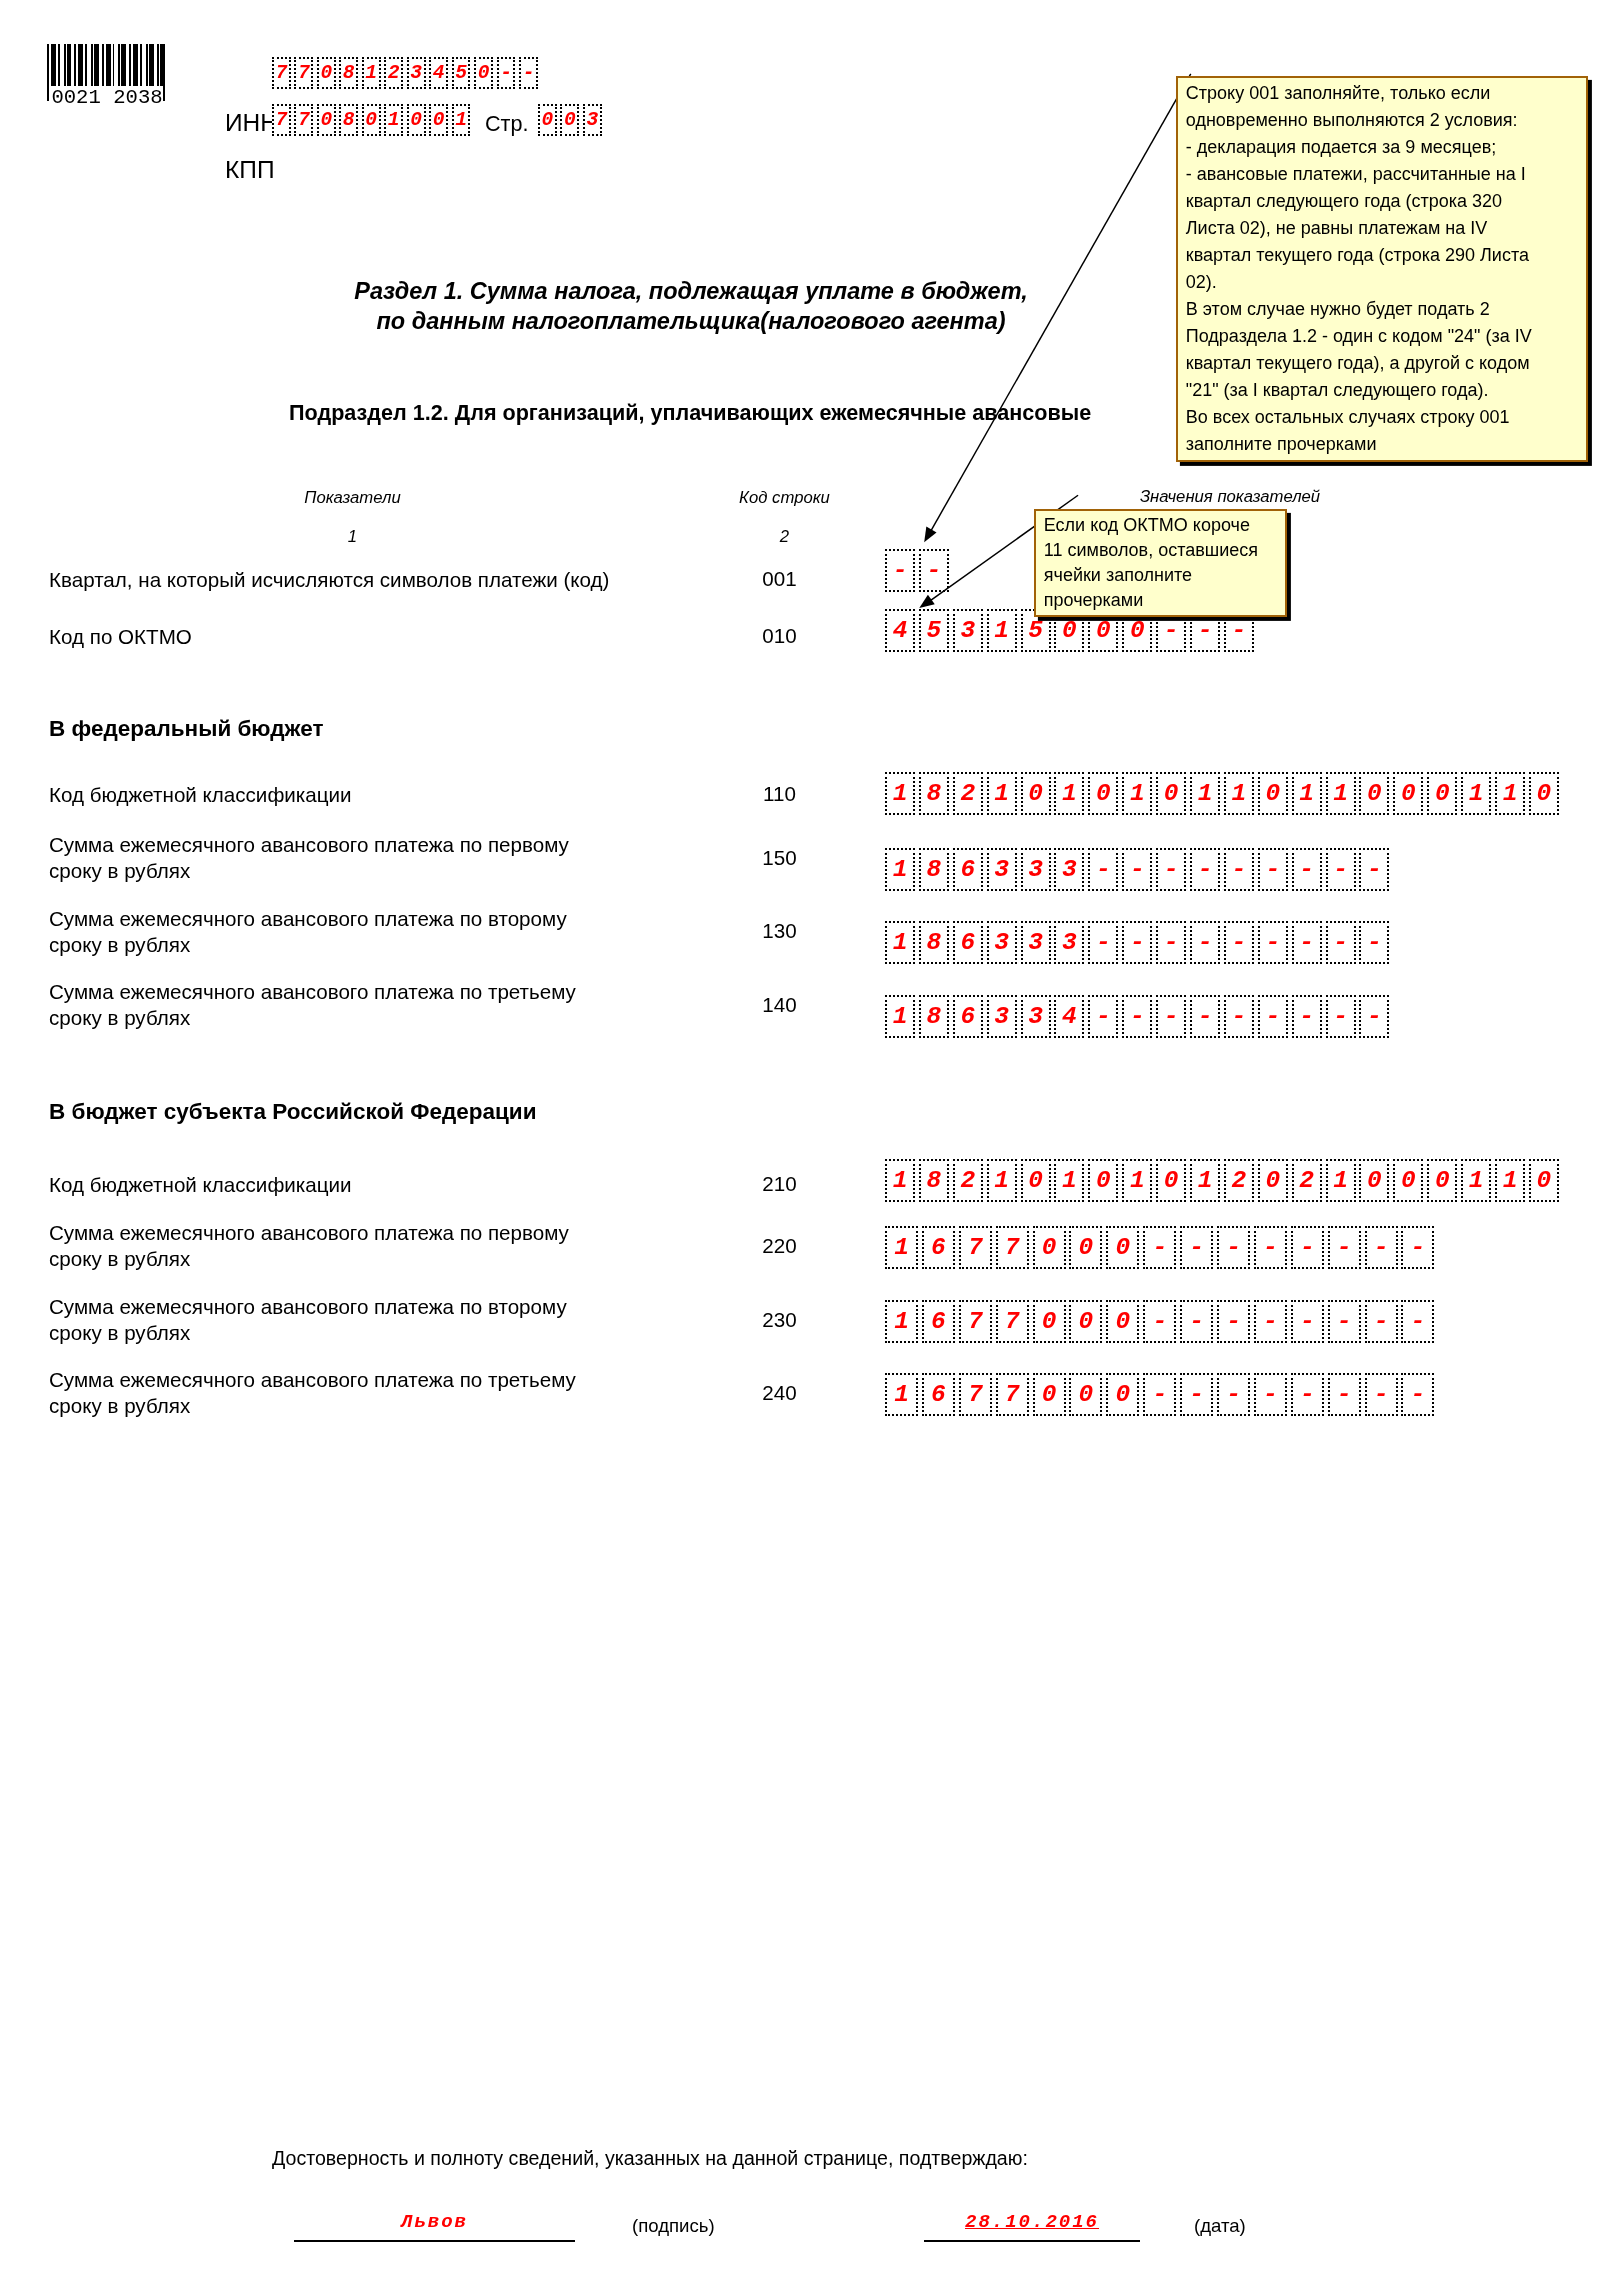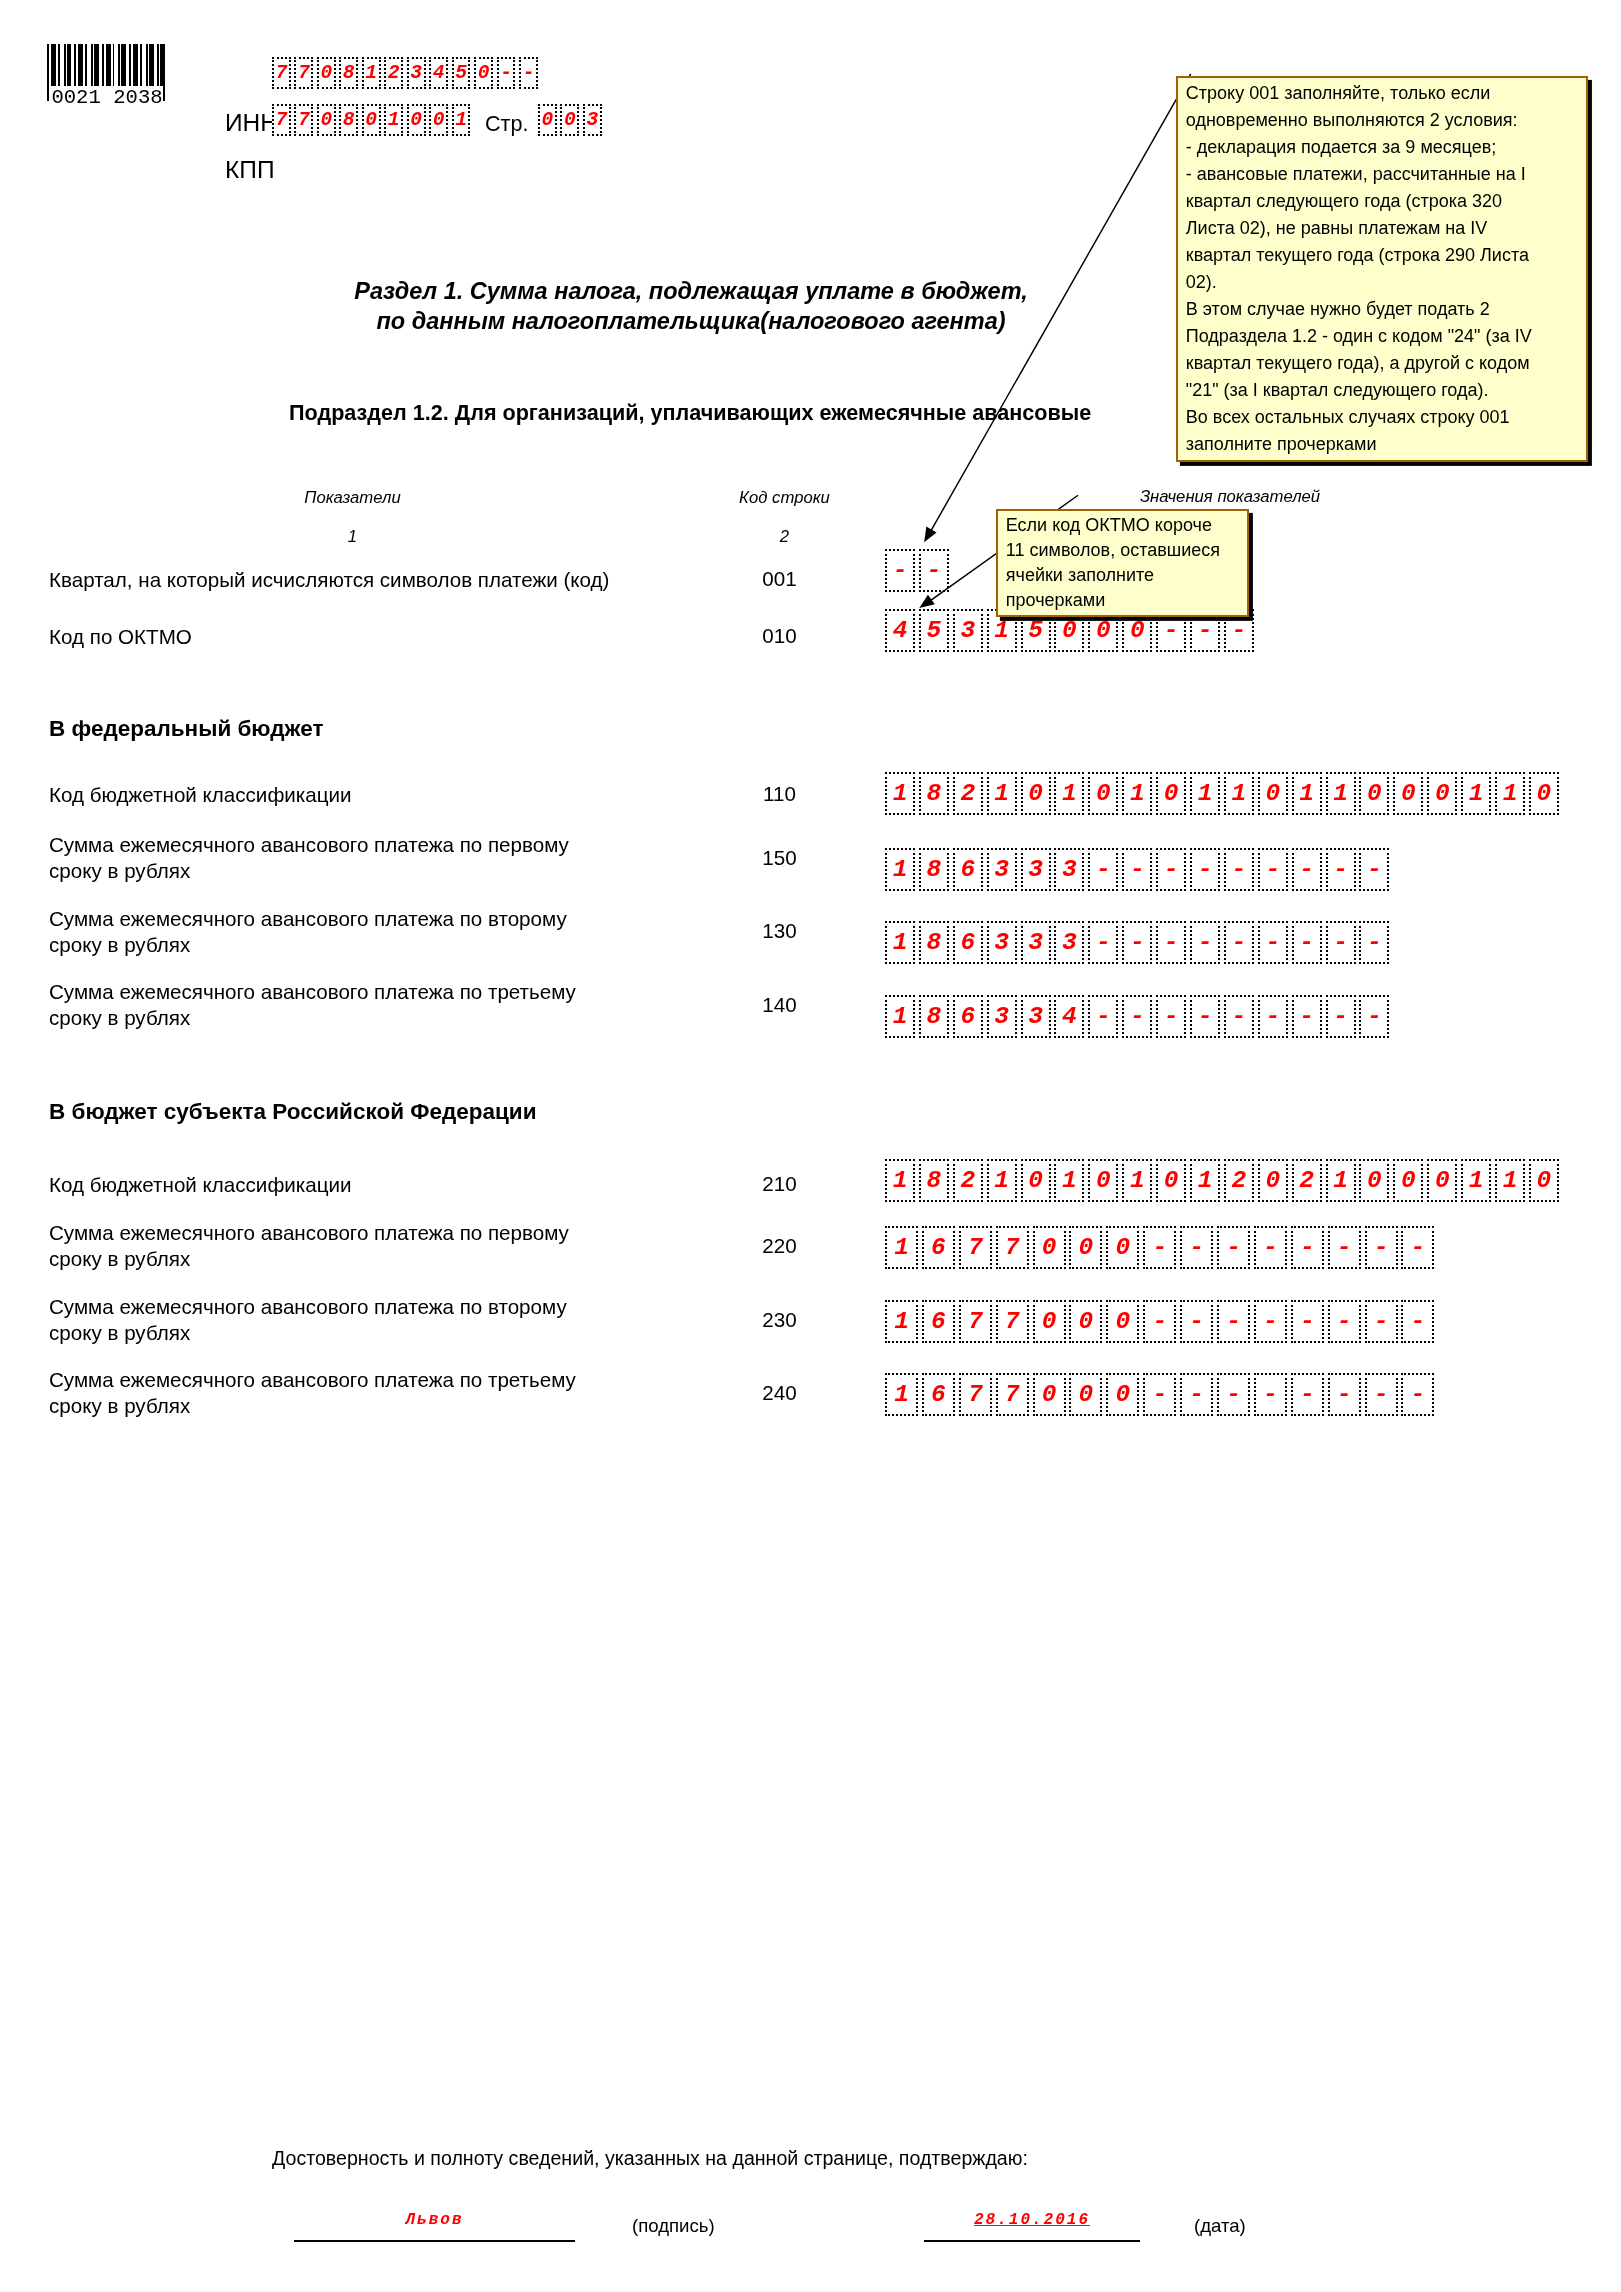--- a/index.html
+++ b/index.html
@@ -27,34 +27,34 @@
   .lg .cell{width:30px;height:43px;font-size:24.5px;}
   .lg2 .cell{width:33px;height:43px;font-size:24.5px;}
 
   .title{position:absolute;left:152px;top:276px;width:1078px;text-align:center;
     font-weight:700;font-size:23.5px;line-height:30px;z-index:1;font-style:italic;}
   .subtitle{position:absolute;left:289px;top:400px;font-weight:700;font-size:21.6px;z-index:1;white-space:nowrap;}
 
   .note{position:absolute;background:#ffffcc;border:2px solid #a16207;box-shadow:3.9px 3.9px 0 0 #000;
     font-size:18px;padding:2px 7.8px;white-space:pre-line;z-index:6;box-sizing:border-box;}
   .note1{left:1176px;top:76px;width:412px;line-height:27px;}
-  .note2{left:996px;top:509px;width:253px;line-height:25px;}
+  .note2{left:1034px;top:509px;width:253px;line-height:25px;}
 
   .colhead{position:absolute;font-style:italic;font-size:16.7px;text-align:center;z-index:1;}
 
   .rowlabel{position:absolute;left:49px;width:647px;font-size:20.6px;line-height:25.5px;white-space:pre-line;}
   .rowcode{position:absolute;left:745px;width:69px;font-size:20.6px;text-align:center;}
   .sechead{position:absolute;left:49px;font-weight:700;font-size:22.5px;}
 
   .arrow-layer{position:absolute;left:0;top:0;z-index:3;pointer-events:none;}
 
   .confirm{position:absolute;left:272px;top:2147px;width:1127px;text-align:left;font-size:19.6px;}
   .sigval{position:absolute;text-align:center;border-bottom:2px solid #000;
     font-family:"Liberation Mono",monospace;font-weight:700;font-style:italic;
-    color:#f00;font-size:16px;letter-spacing:2px;height:29px;}
+    color:#f00;font-size:19px;letter-spacing:2px;height:29px;}
   .sigcap{position:absolute;font-size:18.6px;}
 </style>
 </head>
 <body>
 
 <div class="page">
 
   <div class="barcode-bars"></div>
   <div class="barcode-text">0021 2038</div>
 

